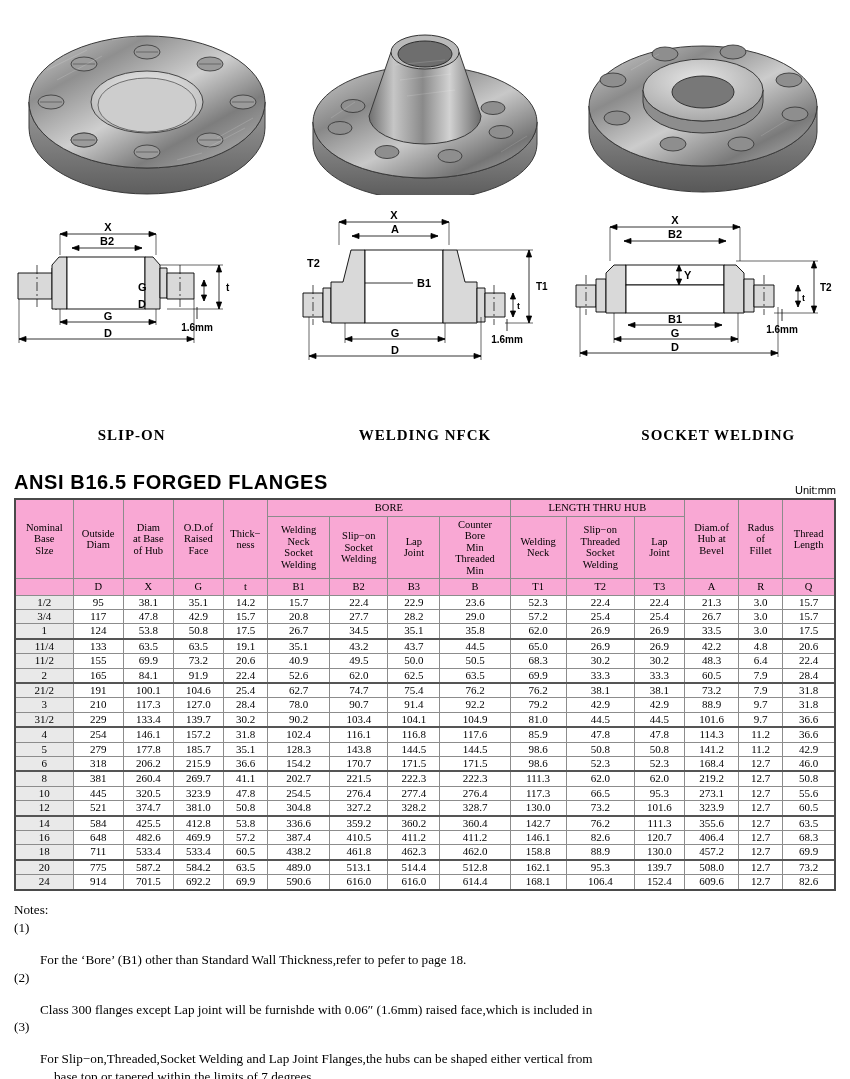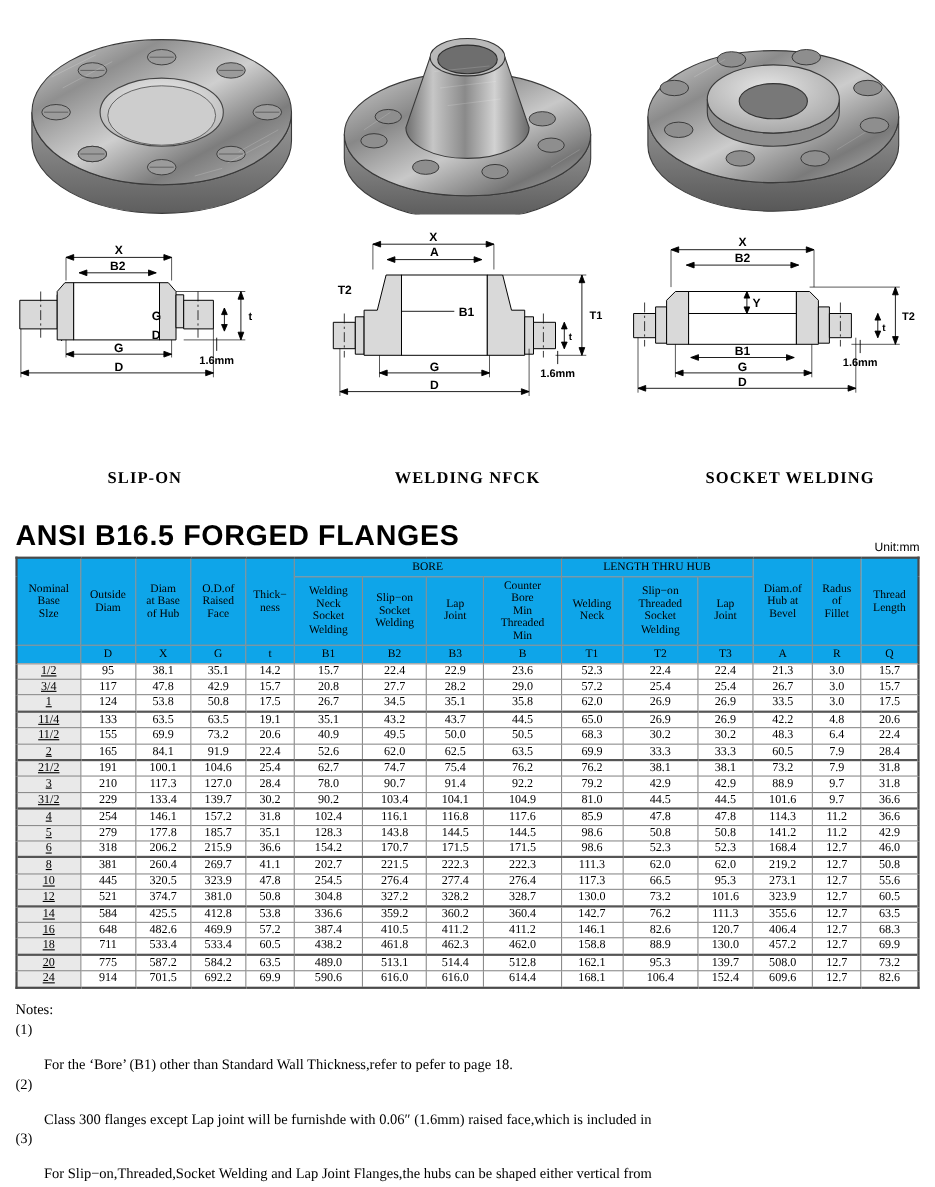--- a/index.html
+++ b/index.html
@@ -63,21 +63,21 @@
     font-size: 15px;
     letter-spacing: 1px;
     padding-top: 4px;
   }
 
   
   .title-bar {
     margin: 14px 0 0 14px;
     font-family: "Liberation Sans", "DejaVu Sans", sans-serif;
     font-weight: bold;
-    font-size: 26px;
+    font-size: 20px;
     letter-spacing: 0.6px;
   }
   .unit-label {
     text-align: right;
     margin-right: 14px;
     font-size: 11px;
     font-family: Liberation Sans, sans-serif;
     margin-top: -10px;
     height: 14px;
   }
@@ -90,21 +90,21 @@
     font-family: "Liberation Serif", "DejaVu Serif", serif;
     font-size: 10.5px;
     table-layout: fixed;
   }
   table.flange th, table.flange td {
     border: 1px solid #8c8c8c;
     text-align: center;
     padding: 0;
   }
   table.flange thead th {
-    background: #0ea5e9;
+    background: #f9a8d4;
     font-weight: normal;
     font-size: 10.5px;
     line-height: 11.5px;
     vertical-align: middle;
     padding: 2px 1px;
   }
   th.grp { border-bottom: 1px solid #8c8c8c; }
   th.sym {
     background: #e9e9e9;
     font-size: 11px;
@@ -117,21 +117,20 @@
   .outer-b { border-bottom: 2px solid #4a4a4a !important; }
 
   tbody td {
     font-size: 11px;
     line-height: 13.4px;
     padding: 1px 0;
     background: #ffffff;
   }
   tbody td.nps {
     background: #e9e9e9;
-    text-decoration: underline;
   }
   tbody tr.grp-start td { border-top: 2px solid #555555; }
   tbody tr.first-row td { border-top: none; }
 
   
   .notes {
     padding: 10px 14px 0 14px;
     font-family: "Liberation Serif", "DejaVu Serif", serif;
     font-size: 13.2px;
     line-height: 17.5px;

